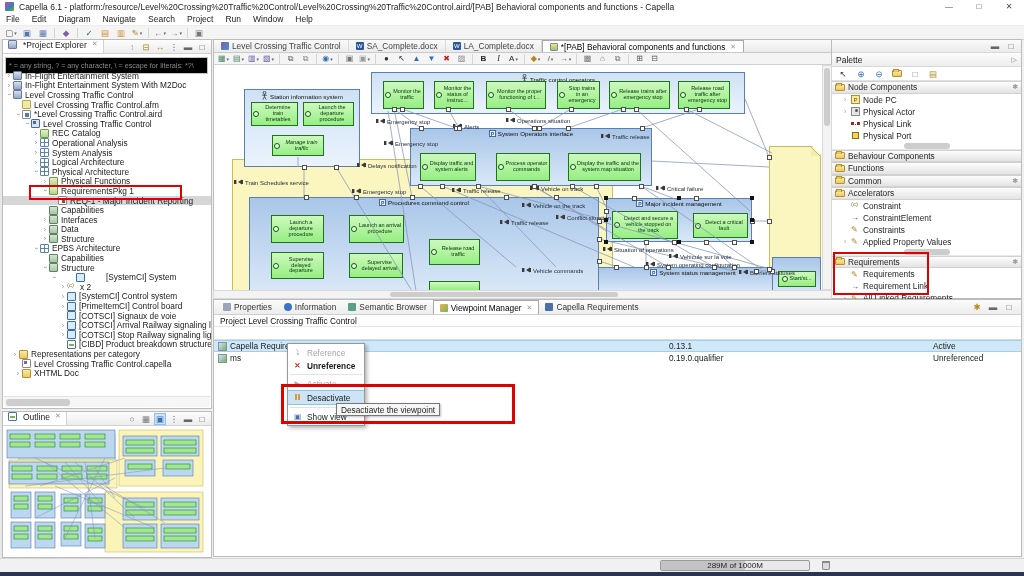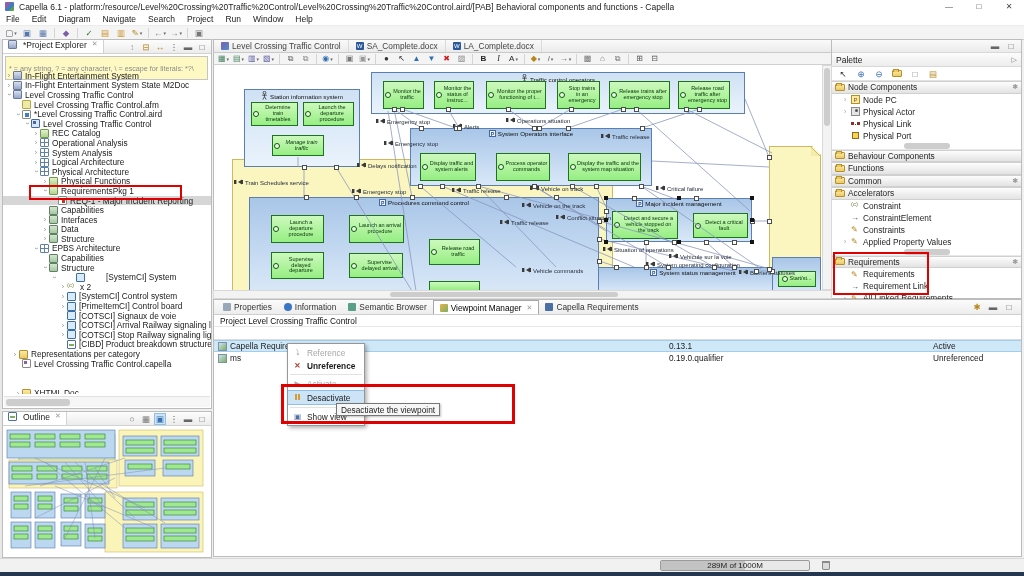--- a/index.html
+++ b/index.html
@@ -19,21 +19,21 @@
 .sep{width:1px;height:10px;background:#d4d4d4;margin:0 3px;flex:0 0 auto}
 
 .panel{position:absolute;background:#fff;border:1px solid #bcbcbc}
 .vtabrow{height:14px;background:linear-gradient(#fdfdfd,#ececec);border-bottom:1px solid #d2d2d2;display:flex;align-items:center;font-size:8.5px}
 .vtab{display:flex;align-items:flex-start;gap:3px;padding:0 5px;height:100%;background:#fff;border-right:1px solid #d2d2d2}
 .vclose{color:#999;font-size:7px;margin-left:2px}
 .vicons{margin-left:auto;display:flex;align-items:center;padding-right:2px}
 .vicons .tbi{min-width:12px}
 
 #explorer{left:2px;top:39px;width:210px;height:370px}
-.filterbox{margin:2px;height:24px;border:1px solid #c4c4c4;font-size:7.2px;color:#8a8a8a;width:203px;padding:1px 3px;background:#fef9c3;font-family:"Liberation Sans",sans-serif}
+.filterbox{margin:2px;height:17px;border:1px solid #c4c4c4;font-size:7.2px;color:#8a8a8a;width:203px;padding:1px 3px;background:#000000;font-family:"Liberation Sans",sans-serif}
 .tree{position:absolute;top:31px;left:0;right:0;bottom:14px;overflow:hidden;font-size:8.3px}
 .trow{height:9.6px;display:flex;align-items:center;white-space:nowrap}
 .trow.selected{background:#d6d6d6}
 .twisty{width:8px;font-size:7px;color:#8a8a8a;text-align:center;flex:0 0 auto}
 .twisty.open{transform:rotate(90deg)}
 .ti{width:9px;height:9px;margin-right:3px;flex:0 0 auto;position:relative;border-radius:1px}
 .ti-project{background:linear-gradient(#d9e0ef,#96a7c8);border:1px solid #68799c}
 .ti-afm{background:#efe9a8;border:1px solid #b3a93f}
 .ti-aird{background:#fff;border:1px solid #8a8a8a}.ti-aird::after{content:"";position:absolute;left:2px;top:2px;width:4px;height:4px;background:#3f7fbf}
 .ti-model{background:#d8e5f6;border:1px solid #44699e}.ti-model::after{content:"";position:absolute;left:1px;top:1px;width:3px;height:3px;background:#44699e}
@@ -214,21 +214,21 @@
     <input class="filterbox" readonly="" value="* = any string, ? = any character, \ = escape for literals: *?\" style="">
     <div class="tree" id="tree">
         <div class="trow" style="padding-left: 2px;">
           <span class="twisty">›</span>
           <span class="ti ti-project"></span>
           <span>In-Flight Entertainment System</span>
         </div>
         <div class="trow" style="padding-left: 2px;">
           <span class="twisty">›</span>
           <span class="ti ti-project"></span>
-          <span>In-Flight Entertainment System State M2Doc</span>
+          <span>In-Flight Entertainment System With M2Doc</span>
         </div>
         <div class="trow" style="padding-left: 2px;">
           <span class="twisty open">›</span>
           <span class="ti ti-project"></span>
           <span>Level Crossing Traffic Control</span>
         </div>
         <div class="trow" style="padding-left: 11px;">
           <span class="twisty"></span>
           <span class="ti ti-afm"></span>
           <span>Level Crossing Traffic Control.afm</span>
@@ -361,21 +361,21 @@
         <div class="trow" style="padding-left: 8px;">
           <span class="twisty">›</span>
           <span class="ti ti-folder-y"></span>
           <span>Representations per category</span>
         </div>
         <div class="trow" style="padding-left: 11px;">
           <span class="twisty"></span>
           <span class="ti ti-capella-file"></span>
           <span>Level Crossing Traffic Control.capella</span>
         </div>
-        <div class="trow" style="padding-left: 11px; margin-top: 20px;">
+        <div class="trow" style="padding-left: 11px;">
           <span class="twisty">›</span>
           <span class="ti ti-folder-y"></span>
           <span>XHTML Doc</span>
         </div>
       </div>
     <div class="tree-hscroll">
         <span class="hthumb"></span>
       </div>
   </div>
 
@@ -485,20 +485,25 @@
         <span>Level Crossing Traffic Control</span>
       </span>
       <span class="etab">
         <span class="eti eti-doc"></span>
         <span>SA_Complete.docx</span>
       </span>
       <span class="etab">
         <span class="eti eti-doc"></span>
         <span>LA_Complete.docx</span>
       </span>
+      <span class="etab active">
+        <span class="eti eti-pab"></span>
+        <span>*[PAB] Behavioral components and functions</span>
+        <span class="vclose">✕</span>
+      </span>
     </div>
   <div class="etoolbar" id="etoolbar">
       <span class="tbi" style="color: rgb(63, 125, 90);">▦<span class="dd">▾</span></span>
       <span class="tbi" style="color: rgb(63, 125, 90);">▤<span class="dd">▾</span></span>
       <span class="tbi" style="color: rgb(90, 90, 160);">▥<span class="dd">▾</span></span>
       <span class="tbi" style="color: rgb(90, 90, 160);">▧<span class="dd">▾</span></span>
       <span class="sep"></span>
       <span class="tbi" style="color: rgb(102, 102, 102);">⧉</span>
       <span class="tbi" style="color: rgb(136, 136, 136);">⧉</span>
       <span class="sep"></span>

